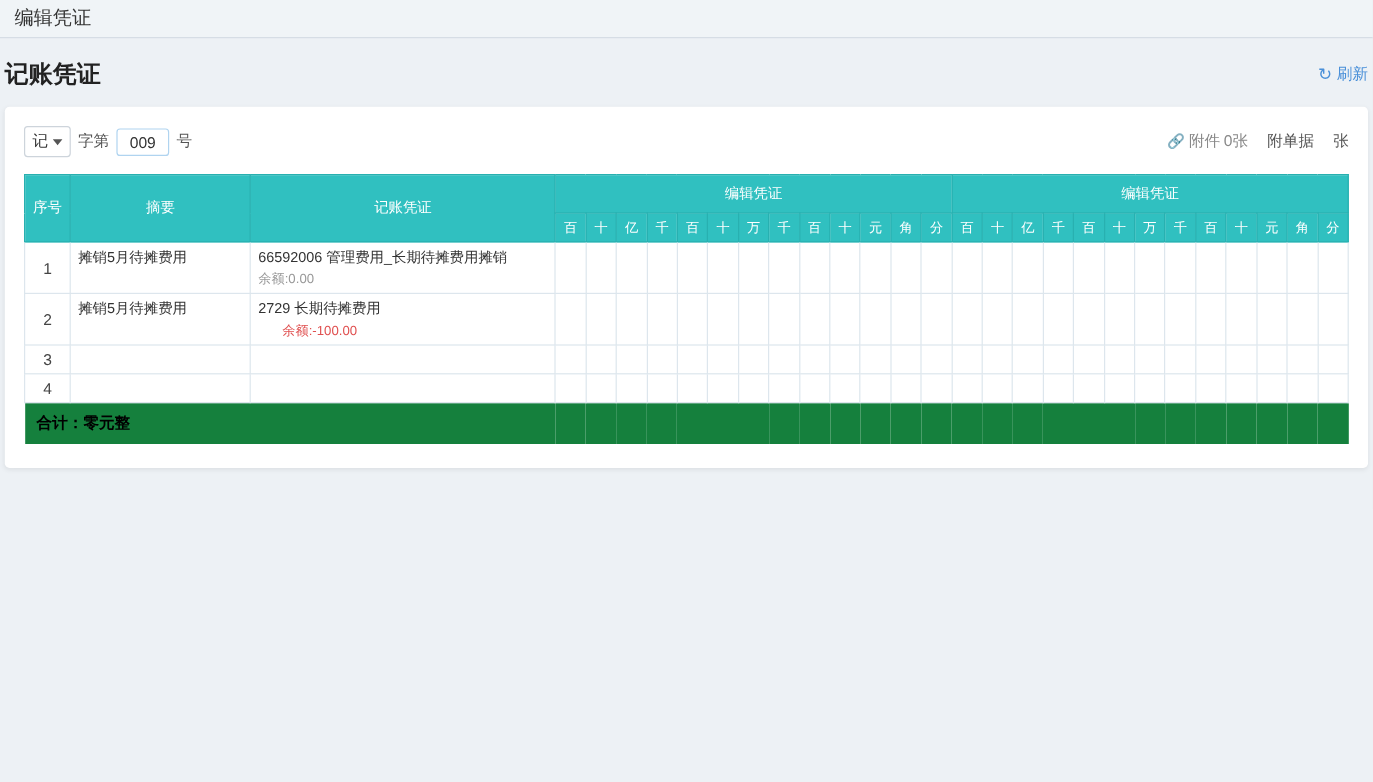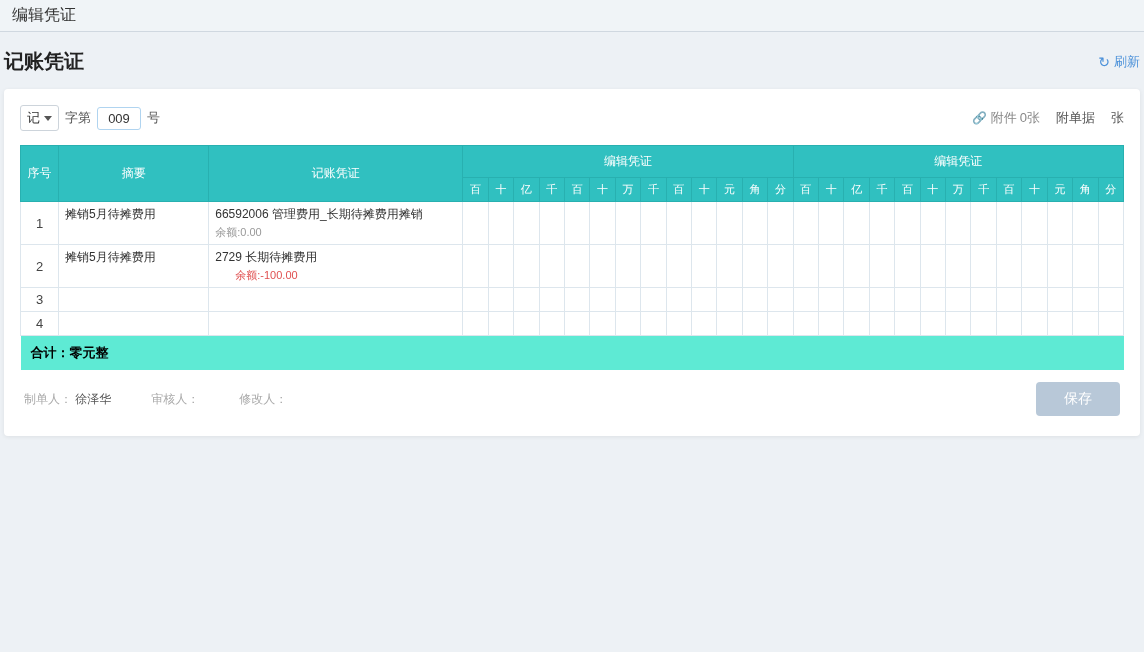--- a/index.html
+++ b/index.html
@@ -180,21 +180,21 @@
     }
     .amount-cell {
       width: 22px;
       min-width: 18px;
       text-align: center;
       border: 1px solid #dde6ed;
       padding: 2px 0;
       font-size: 12px;
     }
     .total-row td {
-      background: #5eead4;
+      background: #15803d;
       border-top: 1px solid #ccc;
       padding: 8px 10px;
       font-size: 13px;
       font-weight: bold;
     }
     .footer-row {
       margin-top: 12px;
       display: flex;
       align-items: center;
       gap: 40px;
@@ -478,29 +478,14 @@
           <td></td>
           <td></td>
           <td></td>
           <td></td>
           <td></td>
           <td></td>
         </tr>
       </tfoot>
     </table>
 
-    <div class="footer-row">
-      <div class="footer-item">
-        <span class="label">制单人：</span>
-        <span class="value">徐泽华</span>
-      </div>
-      <div class="footer-item">
-        <span class="label">审核人：</span>
-        <span class="value"></span>
-      </div>
-      <div class="footer-item">
-        <span class="label">修改人：</span>
-        <span class="value"></span>
-      </div>
-      <button class="save-btn">保存</button>
-    </div>
   </div>
 </div>
 
 </body></html>

